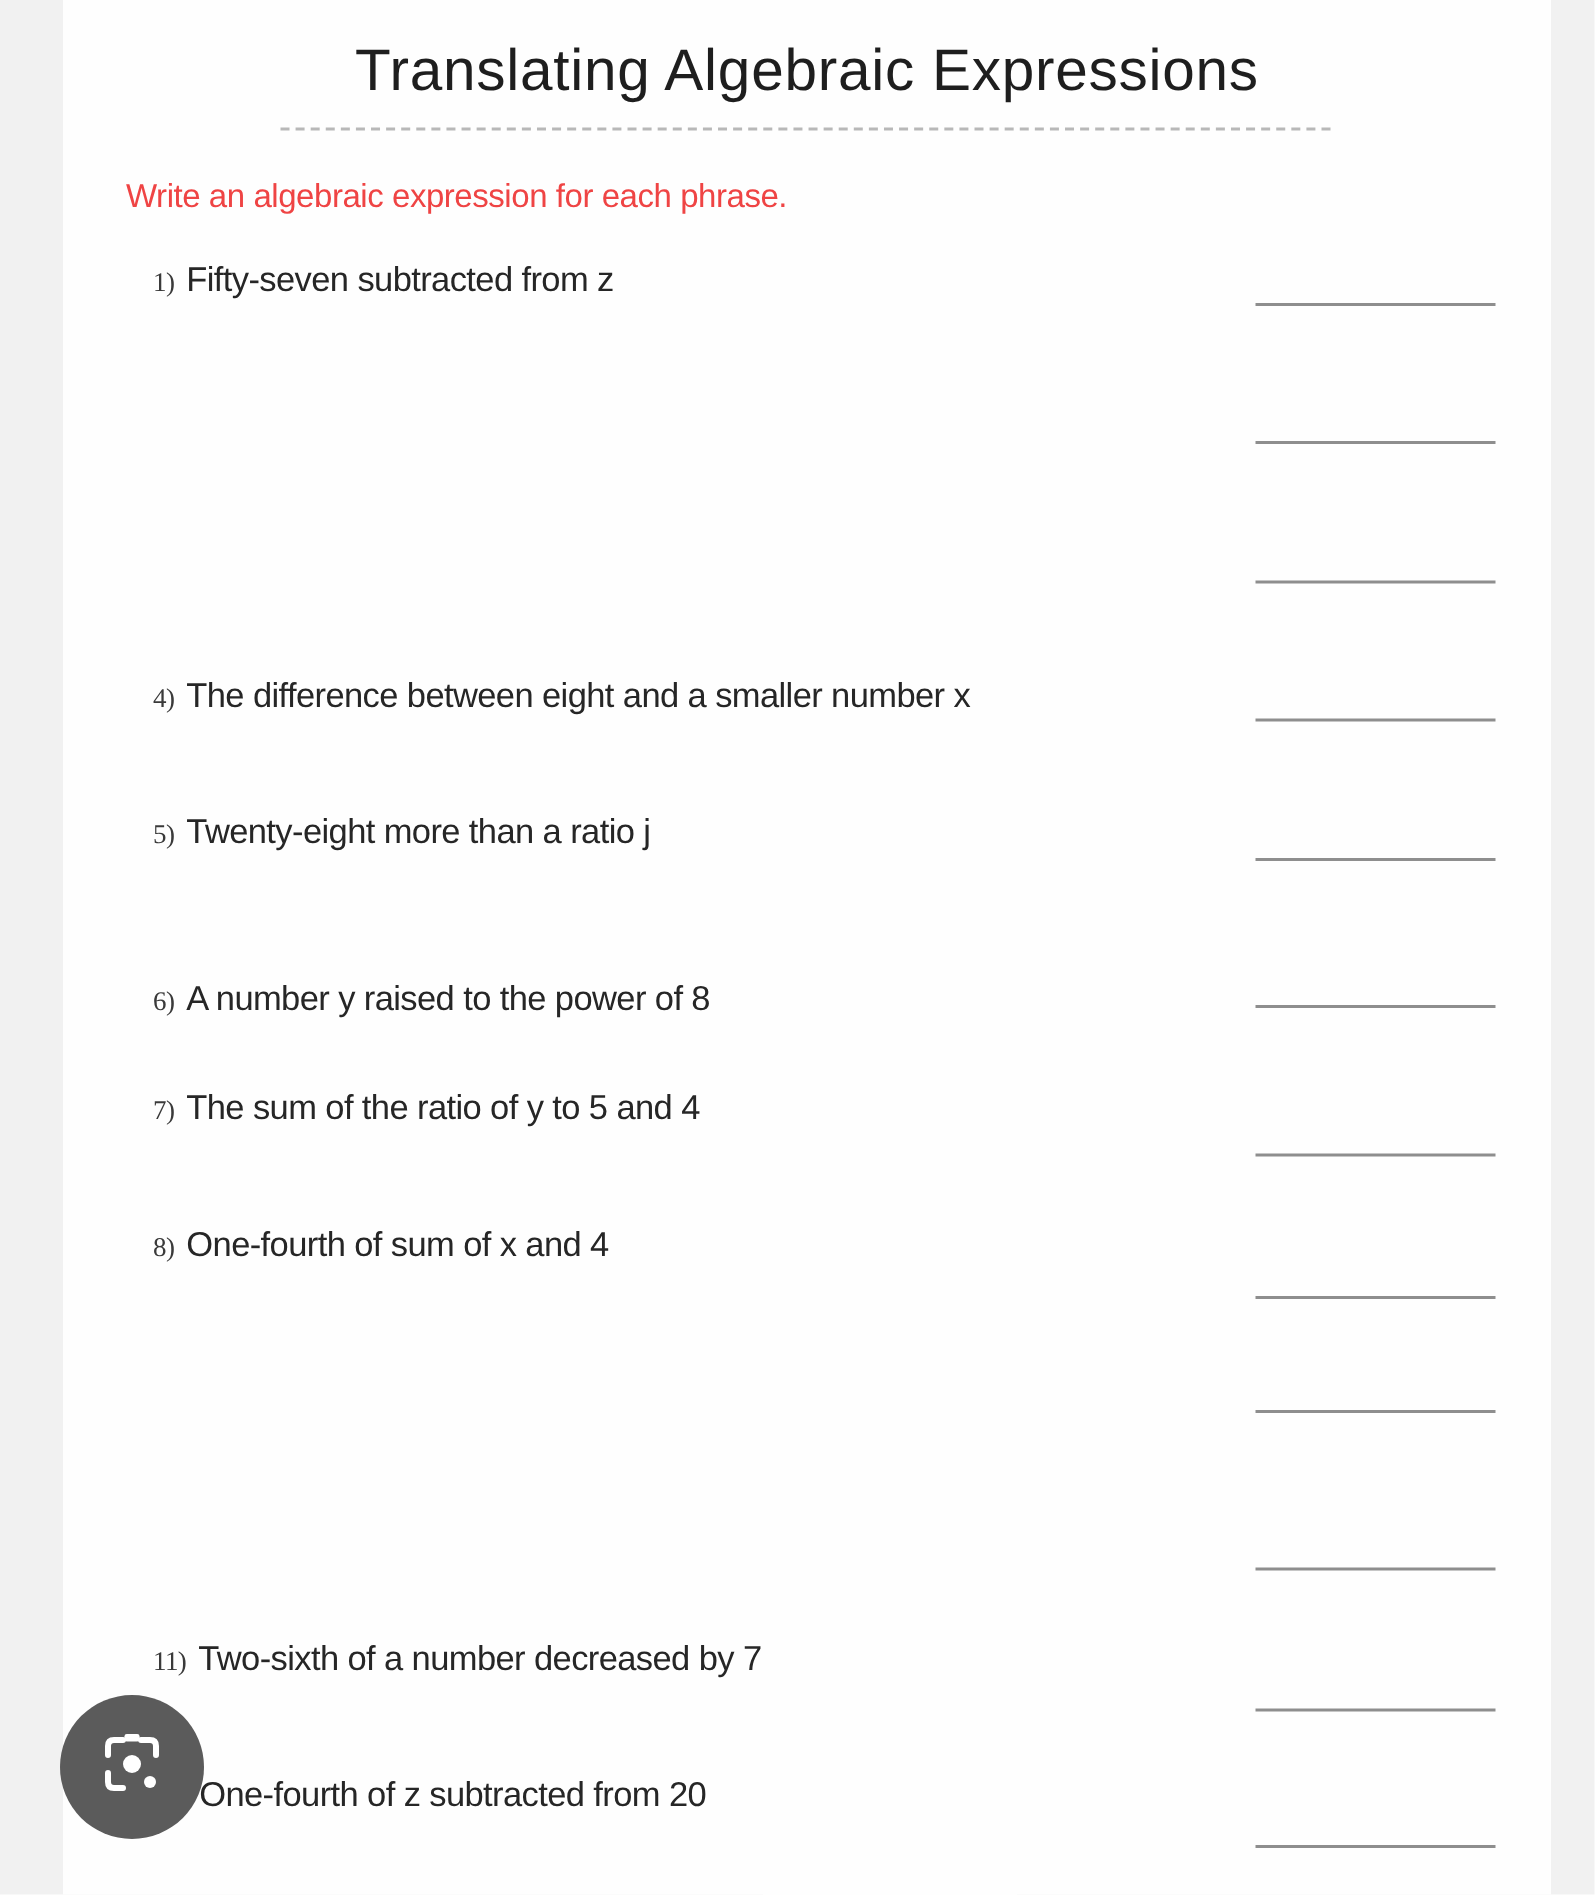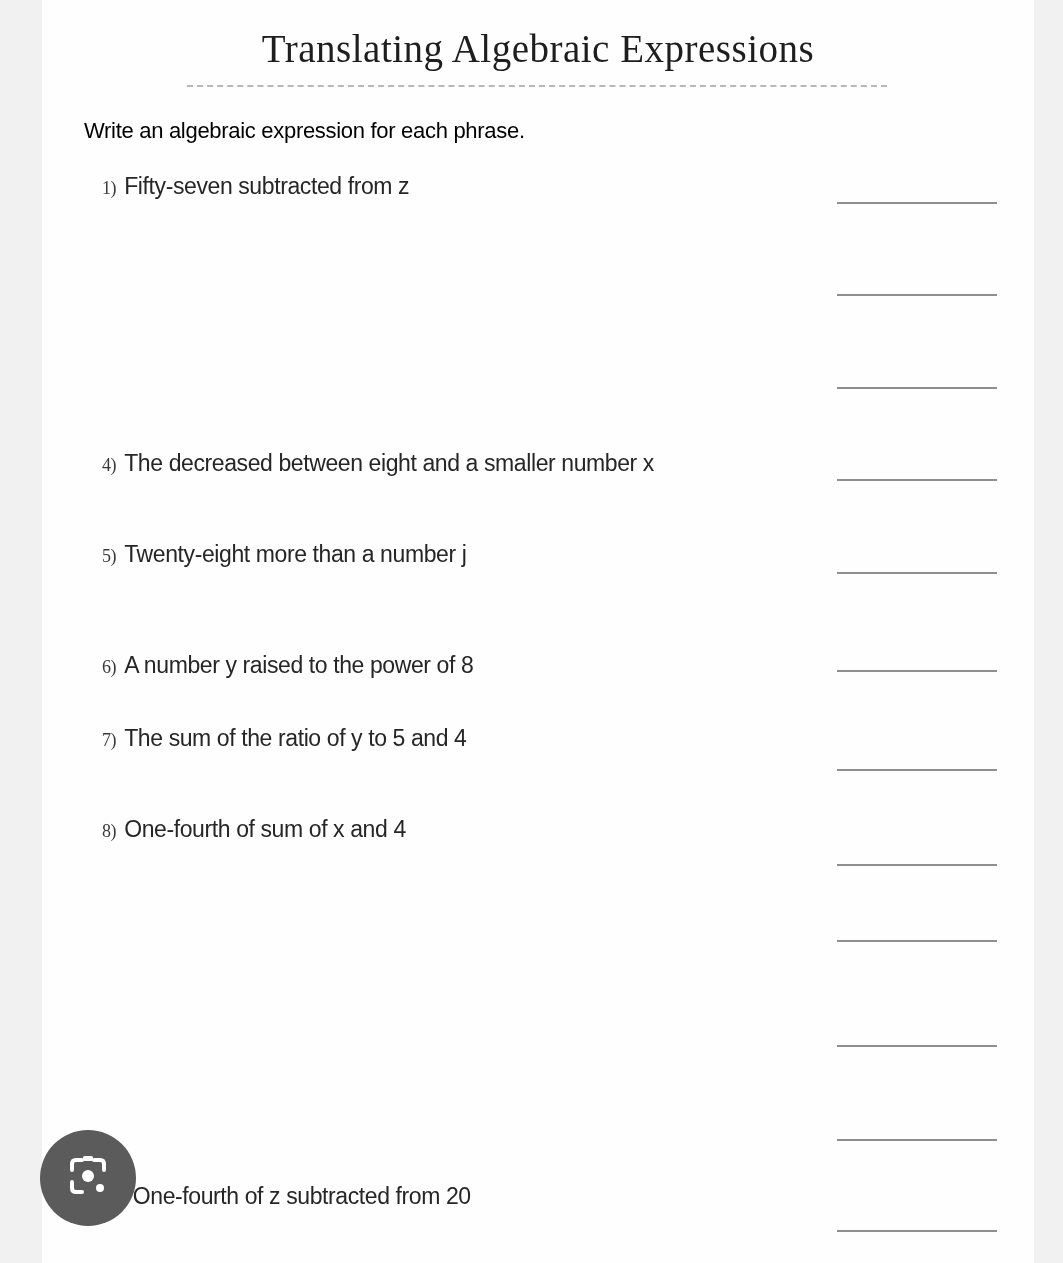--- a/index.html
+++ b/index.html
@@ -22,39 +22,39 @@
     width: 992px;
     height: 1263px;
     background: #fefefe;
   }
   .title {
     position: absolute;
     left: 0;
     width: 100%;
     top: 26px;
     text-align: center;
-    font-family: Liberation Serif, serif;
+    font-family: Liberation Sans, sans-serif;
     font-size: 39px;
     letter-spacing: 0.5px;
     color: #1e1e1e;
     font-weight: 500;
   }
   .title-rule {
     position: absolute;
     left: 145px;
     width: 700px;
     top: 85px;
     border-top: 2px dashed #b8b8b8;
   }
   .instructions {
     position: absolute;
     left: 42px;
     top: 118px;
     font-size: 22px;
-    color: #000000;
+    color: #ef4444;
     letter-spacing: -0.3px;
   }
   .item {
     position: absolute;
     left: 60px;
     font-size: 23px;
     color: #262626;
     letter-spacing: -0.4px;
     white-space: nowrap;
   }
@@ -97,26 +97,26 @@
   <div class="item" style="top:173px">
     <span class="num">1)</span><span>Fifty-seven subtracted from z</span>
   </div>
   <div class="answer-line" style="top:202px"></div>
 
   <div class="answer-line" style="top:294px"></div>
 
   <div class="answer-line" style="top:387px"></div>
 
   <div class="item" style="top:450px">
-    <span class="num">4)</span><span>The decreased between eight and a smaller number x</span>
+    <span class="num">4)</span><span>The difference between eight and a smaller number x</span>
   </div>
   <div class="answer-line" style="top:479px"></div>
 
   <div class="item" style="top:541px">
-    <span class="num">5)</span><span>Twenty-eight more than a number j</span>
+    <span class="num">5)</span><span>Twenty-eight more than a ratio j</span>
   </div>
   <div class="answer-line" style="top:572px"></div>
 
   <div class="item" style="top:652px">
     <span class="num">6)</span><span>A number y raised to the power of 8</span>
   </div>
   <div class="answer-line" style="top:670px"></div>
 
   <div class="item" style="top:725px">
     <span class="num">7)</span><span>The sum of the ratio of y to 5 and 4</span>
@@ -125,20 +125,23 @@
 
   <div class="item" style="top:816px">
     <span class="num">8)</span><span>One-fourth of sum of x and 4</span>
   </div>
   <div class="answer-line" style="top:864px"></div>
 
   <div class="answer-line" style="top:940px"></div>
 
   <div class="answer-line" style="top:1045px"></div>
 
+  <div class="item" style="top:1092px">
+    <span class="num">11)</span><span>Two-sixth of a number decreased by 7</span>
+  </div>
   <div class="answer-line" style="top:1139px"></div>
 
   <div class="item" style="top:1183px">
     <span class="num">12)</span><span>One-fourth of z subtracted from 20</span>
   </div>
   <div class="answer-line" style="top:1230px"></div>
 </div>
 
 <div class="lens-button">
   <span>

